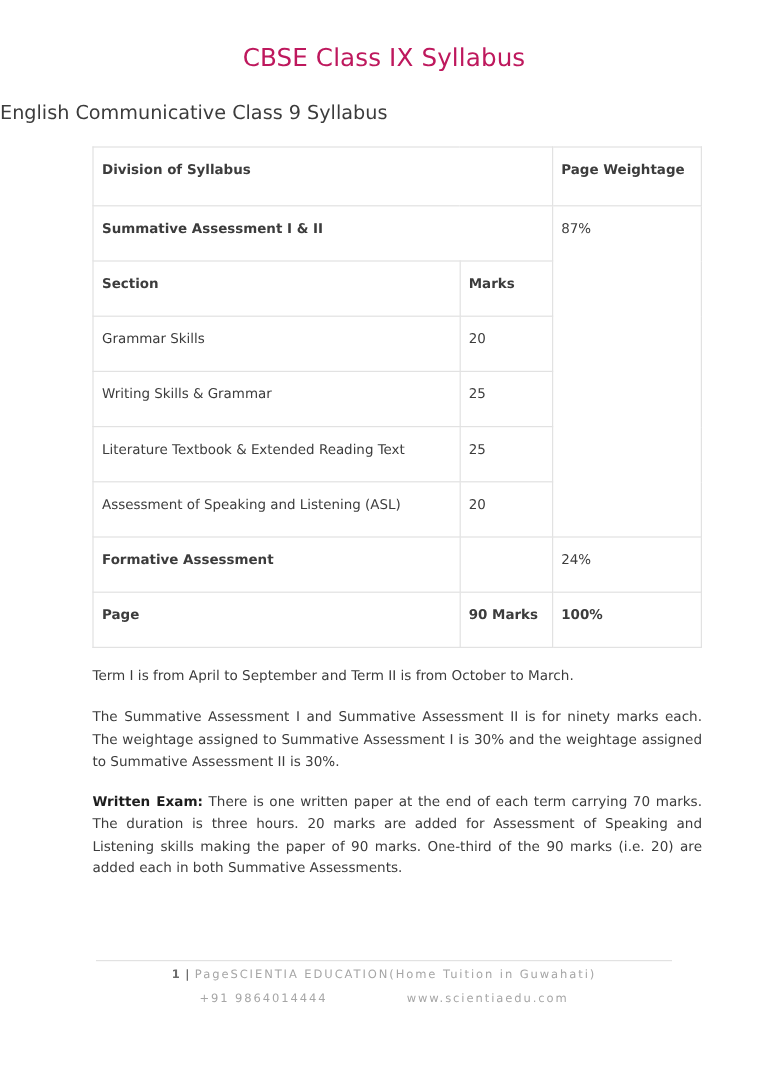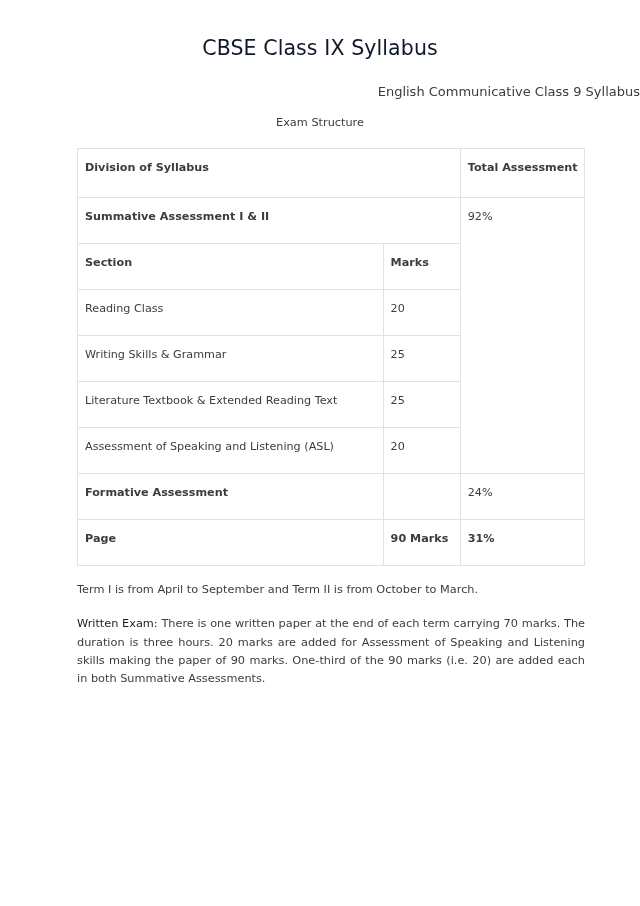--- a/index.html
+++ b/index.html
@@ -18,29 +18,29 @@
   .page {
     width: 640px;
     height: 906px;
     box-sizing: border-box;
     padding: 0;
     position: relative;
   }
   .doc-title {
     text-align: center;
     font-size: 20.5px;
-    color: #0f172a;
+    color: #be185d;
     font-weight: normal;
     margin: 0;
     padding: 36px 0 0 0;
     letter-spacing: 0.1px;
   }
   .subtitle {
-    text-align: right;
-    font-size: 13px;
+    text-align: left;
+    font-size: 16px;
     color: #3c3c3c;
     margin: 0;
     padding: 24px 0 0 0;
   }
   .subtitle2 {
     text-align: center;
     font-size: 11.3px;
     color: #3c3c3c;
     margin: 0;
     padding: 17px 0 0 0;
@@ -80,21 +80,21 @@
     font-size: 11.3px;
     line-height: 1.62;
     color: #3c3c3c;
     padding: 0 55px 0 77px;
   }
   p.just { text-align: justify; }
   p.p1 { padding-top: 15px; }
   p.p2 { padding-top: 16px; }
   p.p3 { padding-top: 16px; }
   p.p4 { padding-top: 16px; }
-  .lead { font-weight: normal; color: #1d1d1d; }
+  .lead { font-weight: bold; color: #1d1d1d; }
 
   .footer {
     position: absolute;
     left: 0;
     top: 800px;
     width: 640px;
   }
   .footer-rule {
     border: none;
     border-top: 1px solid #e2e2e2;
@@ -126,43 +126,42 @@
     gap: 66px;
   }
 </style>
 </head>
 <body>
 
 <div class="page">
 
   <h1 class="doc-title">CBSE Class IX Syllabus</h1>
   <p class="subtitle">English Communicative Class 9 Syllabus</p>
-  <p class="subtitle2">Exam Structure</p>
 
   <table class="syllabus">
     <colgroup>
       <col class="col-sec">
         <col class="col-mark">
         <col class="col-wt">
     </colgroup>
     <tbody>
       <tr class="r-head">
         <td class="b" colspan="2">Division of Syllabus</td>
-        <td class="b">Total Assessment</td>
+        <td class="b">Page Weightage</td>
       </tr>
       <tr class="r-sa">
         <td class="b" colspan="2">Summative Assessment I &amp; II</td>
-        <td rowspan="6">92%</td>
+        <td rowspan="6">87%</td>
       </tr>
       <tr class="r-sec">
         <td class="b">Section</td>
         <td class="b">Marks</td>
       </tr>
       <tr class="r-item">
-        <td>Reading Class</td>
+        <td>Grammar Skills</td>
         <td>20</td>
       </tr>
       <tr class="r-item">
         <td>Writing Skills &amp; Grammar</td>
         <td>25</td>
       </tr>
       <tr class="r-item">
         <td>Literature Textbook &amp; Extended Reading Text</td>
         <td>25</td>
       </tr>
@@ -171,25 +170,34 @@
         <td>20</td>
       </tr>
       <tr class="r-fa">
         <td class="b">Formative Assessment</td>
         <td></td>
         <td>24%</td>
       </tr>
       <tr class="r-total">
         <td class="b">Page</td>
         <td class="b">90 Marks</td>
-        <td class="b">31%</td>
+        <td class="b">100%</td>
       </tr>
     </tbody>
   </table>
 
   <p class="body p1">Term I is from April to September and Term II is from October to March.</p>
 
+  <p class="body just p2">The Summative Assessment I and Summative Assessment II is for ninety marks each. The weightage assigned to Summative Assessment I is 30% and the weightage assigned to Summative Assessment II is 30%.</p>
 
   <p class="body just p3"><span class="lead">Written Exam:</span><span> There is one written paper at the end of each term carrying 70 marks. The duration is three hours. 20 marks are added for Assessment of Speaking and Listening skills making the paper of 90 marks. One-third of the 90 marks (i.e. 20) are added each in both Summative Assessments.</span></p>
 
 
+  <div class="footer">
+    <hr class="footer-rule">
+    <p class="footer-line1"><span class="pg">1</span><span class="pg"> | </span><span>Page</span><span>SCIENTIA EDUCATION(Home Tuition in Guwahati)</span></p>
+    <div class="footer-line2">
+      <span>+91 9864014444</span>
+      <span>www.scientiaedu.com</span>
+    </div>
+  </div>
 
 </div>
 
 </body></html>

